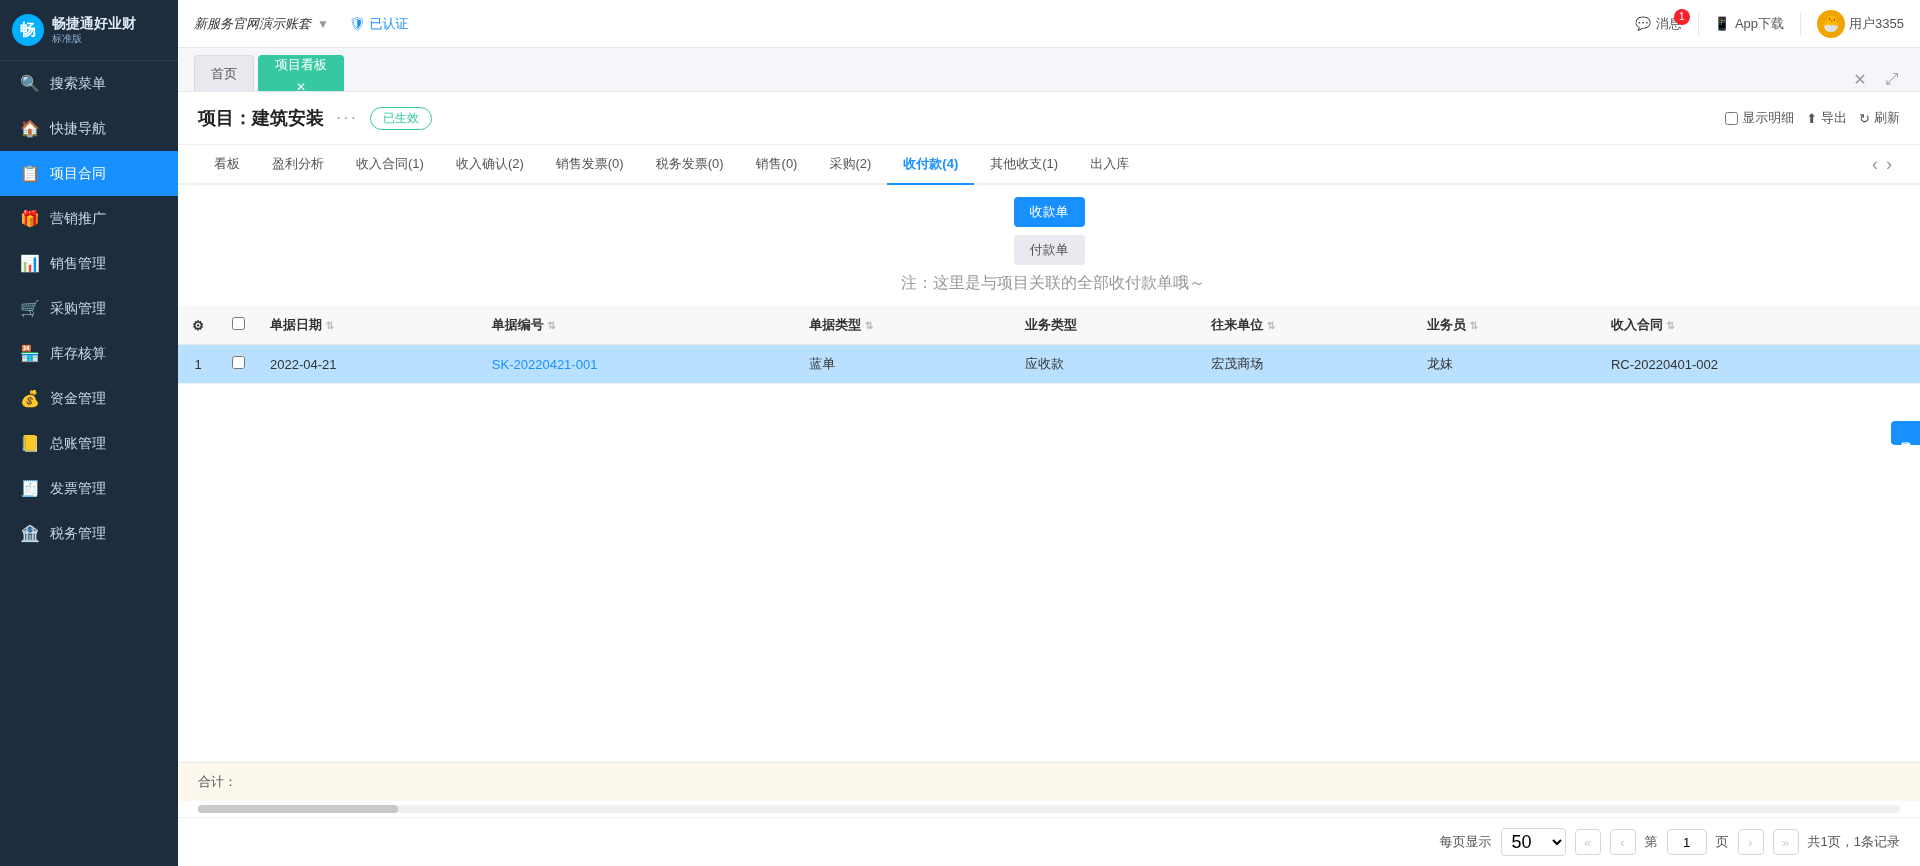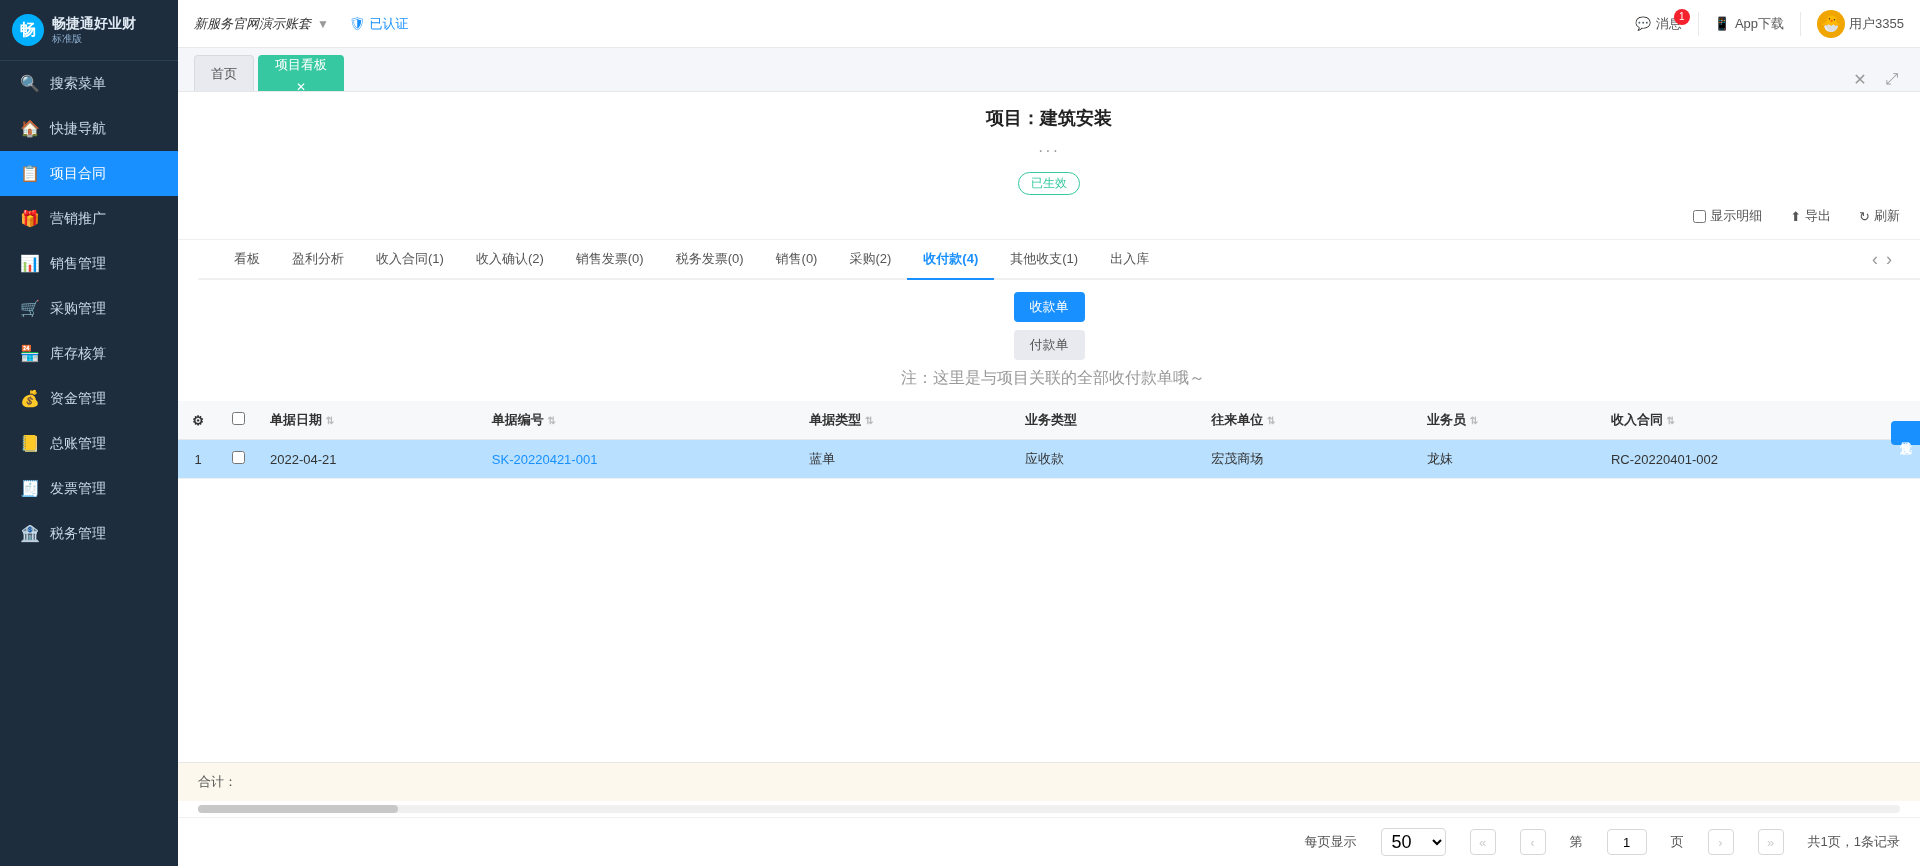--- a/index.html
+++ b/index.html
@@ -142,47 +142,45 @@
     .tab-home { color: #555; }
 
     
     .content { flex: 1; background: white; overflow: hidden; display: flex; flex-direction: column; margin: 0; }
 
     
     .project-header {
       padding: 14px 20px;
       display: flex; align-items: center; gap: 12px;
       border-bottom: 1px solid #f0f0f0;
-      flex-direction: column;
     }
     .project-more { color: #999; font-size: 16px; cursor: pointer; letter-spacing: 2px; }
     .project-status {
       border: 1px solid #36c8a0;
       color: #36c8a0;
       border-radius: 20px;
       padding: 2px 12px;
       font-size: 12px;
     }
     .project-actions {
       margin-left: auto;
-      display: flex; align-items: flex-start; gap: 28px;
+      display: flex; align-items: flex-start; gap: 12px;
     }
     .project-action-btn {
       display: flex; align-items: center; gap: 4px;
       color: #555; font-size: 13px; cursor: pointer;
     }
     .checkbox-label { display: flex; align-items: center; gap: 4px; font-size: 13px; color: #555; cursor: pointer; }
 
     
     .sub-tabs {
       display: flex;
       padding: 0 20px;
       border-bottom: 2px solid #f0f0f0;
       gap: 0;
-      margin-left: 20px;
     }
     .sub-tab {
       padding: 10px 16px;
       font-size: 13px;
       color: #555;
       cursor: pointer;
       border-bottom: 2px solid transparent;
       margin-bottom: -2px;
       white-space: nowrap;
     }
@@ -278,21 +276,21 @@
       left: 0; top: 0;
       width: 200px; height: 8px;
       background: #c8c8c8;
       border-radius: 4px;
     }
 
     
     .pagination {
       padding: 10px 20px;
       display: flex; align-items: center; justify-content: flex-end;
-      gap: 24px;
+      gap: 9px;
       font-size: 13px; color: #555;
       border-top: 1px solid #f0f0f0;
     }
     .page-label { color: #555; }
     .page-size-select {
       border: 1px solid #d8d8d8;
       border-radius: 4px;
       padding: 2px 6px;
       font-size: 18px;
       background: white;

